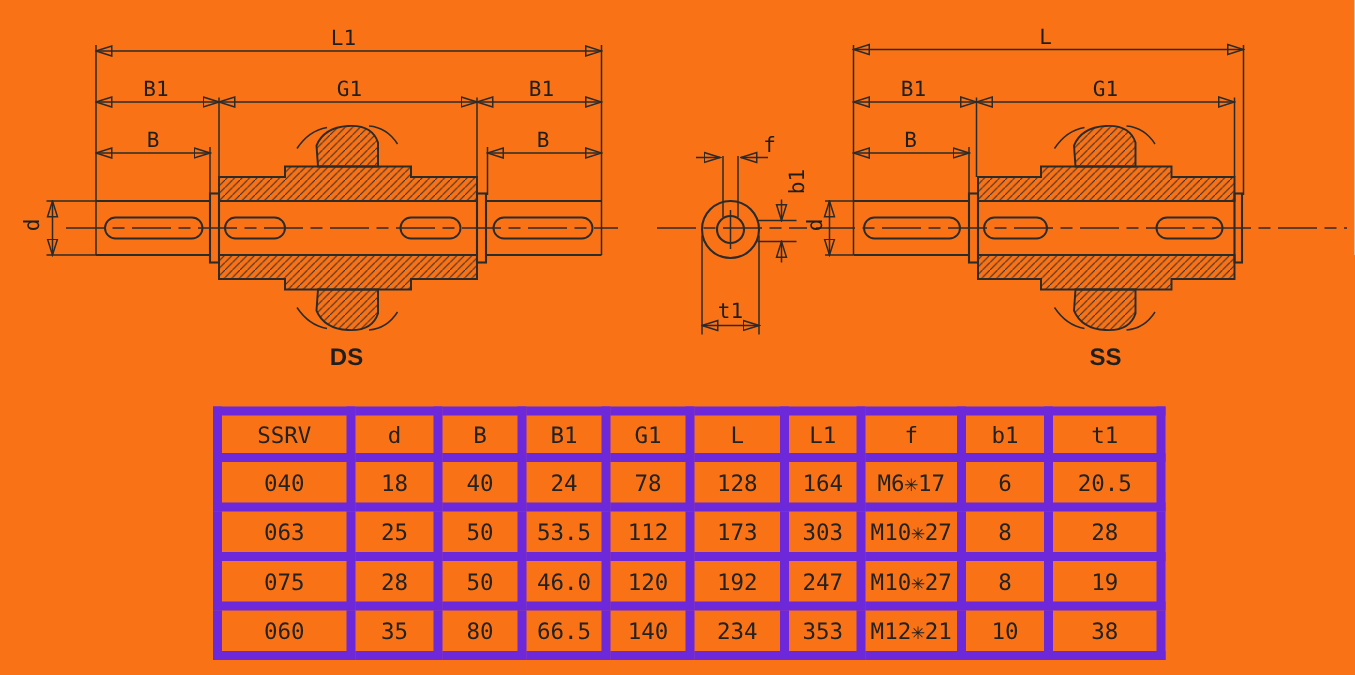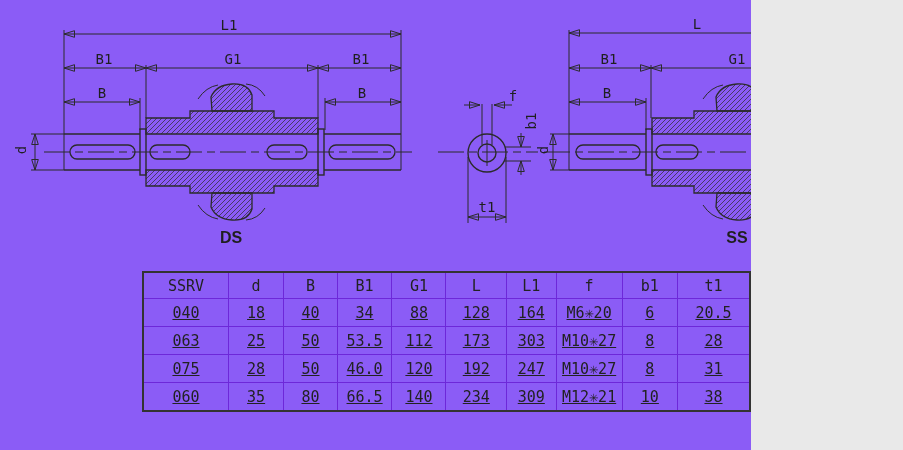--- a/index.html
+++ b/index.html
@@ -1,35 +1,35 @@
 <!DOCTYPE html>
 <html><head>
 <meta charset="utf-8">
 <style>
   html,body{margin:0;padding:0;background:#e9e9e9;}
-  .sheet{position:relative;width:727px;height:450px;background:#8b5cf6;overflow:hidden;
-         font-family:"DejaVu Sans Mono","DejaVu Sans",monospace;padding-left:24px;}
+  .sheet{position:relative;width:903px;height:450px;background:#f97316;overflow:hidden;
+         font-family:"DejaVu Sans Mono","DejaVu Sans",monospace;}
   .sheet svg{position:absolute;left:0;top:0;}
   svg line, svg path, svg rect, svg circle{stroke:#2b2b2b;fill:none;}
   .outline{stroke-width:1.4;}
   .thin{stroke-width:1;}
   .ext{stroke-width:1;}
   .dim{stroke-width:1;}
   .cl{stroke-width:1;stroke-dasharray:26 5 8 5;}
   .hatchfill{fill:url(#hatch);stroke:#2b2b2b;stroke-width:1.3;}
   .slot{stroke-width:1.3;fill:none;}
   text{fill:#1f1f1f;stroke:none;font-family:"DejaVu Sans Mono","DejaVu Sans",monospace;font-size:14px;}
   text.cap{font-family:"Liberation Sans","DejaVu Sans",sans-serif;font-weight:600;font-size:16px;}
   .mid{text-anchor:middle;}
   table.dimtable{position:absolute;left:142px;top:271px;border-collapse:collapse;table-layout:fixed;
         border:2px solid #333;font-size:15px;color:#222;text-align:center;}
-  .dimtable th,.dimtable td{border:1px solid #6d28d9;padding:0;font-weight:normal;
+  .dimtable th,.dimtable td{border:6px solid #6d28d9;padding:0;font-weight:normal;
         overflow:hidden;white-space:nowrap;}
   .dimtable th{height:25px;}
-  .dimtable td{height:27px;text-decoration:underline;}
+  .dimtable td{height:27px;}
 </style>
 </head>
 <body>
 
 <div class="sheet">
 <svg width="903" height="262" viewBox="0 0 903 262">
   <defs>
     <pattern id="hatch" width="5" height="5" patternUnits="userSpaceOnUse">
       <path d="M-1,6 L6,-1" stroke="#2b2b2b" stroke-width="0.7"></path>
     </pattern>
@@ -202,25 +202,25 @@
     <th>L</th>
     <th>L1</th>
     <th>f</th>
     <th>b1</th>
     <th>t1</th>
   </tr>
   <tr>
     <td>040</td>
     <td>18</td>
     <td>40</td>
-    <td>34</td>
-    <td>88</td>
+    <td>24</td>
+    <td>78</td>
     <td>128</td>
     <td>164</td>
-    <td>M6✳20</td>
+    <td>M6✳17</td>
     <td>6</td>
     <td>20.5</td>
   </tr>
   <tr>
     <td>063</td>
     <td>25</td>
     <td>50</td>
     <td>53.5</td>
     <td>112</td>
     <td>173</td>
@@ -232,29 +232,29 @@
   <tr>
     <td>075</td>
     <td>28</td>
     <td>50</td>
     <td>46.0</td>
     <td>120</td>
     <td>192</td>
     <td>247</td>
     <td>M10✳27</td>
     <td>8</td>
-    <td>31</td>
+    <td>19</td>
   </tr>
   <tr>
     <td>060</td>
     <td>35</td>
     <td>80</td>
     <td>66.5</td>
     <td>140</td>
     <td>234</td>
-    <td>309</td>
+    <td>353</td>
     <td>M12✳21</td>
     <td>10</td>
     <td>38</td>
   </tr>
 </tbody>
     </table>
 </div>
 
 </body></html>

